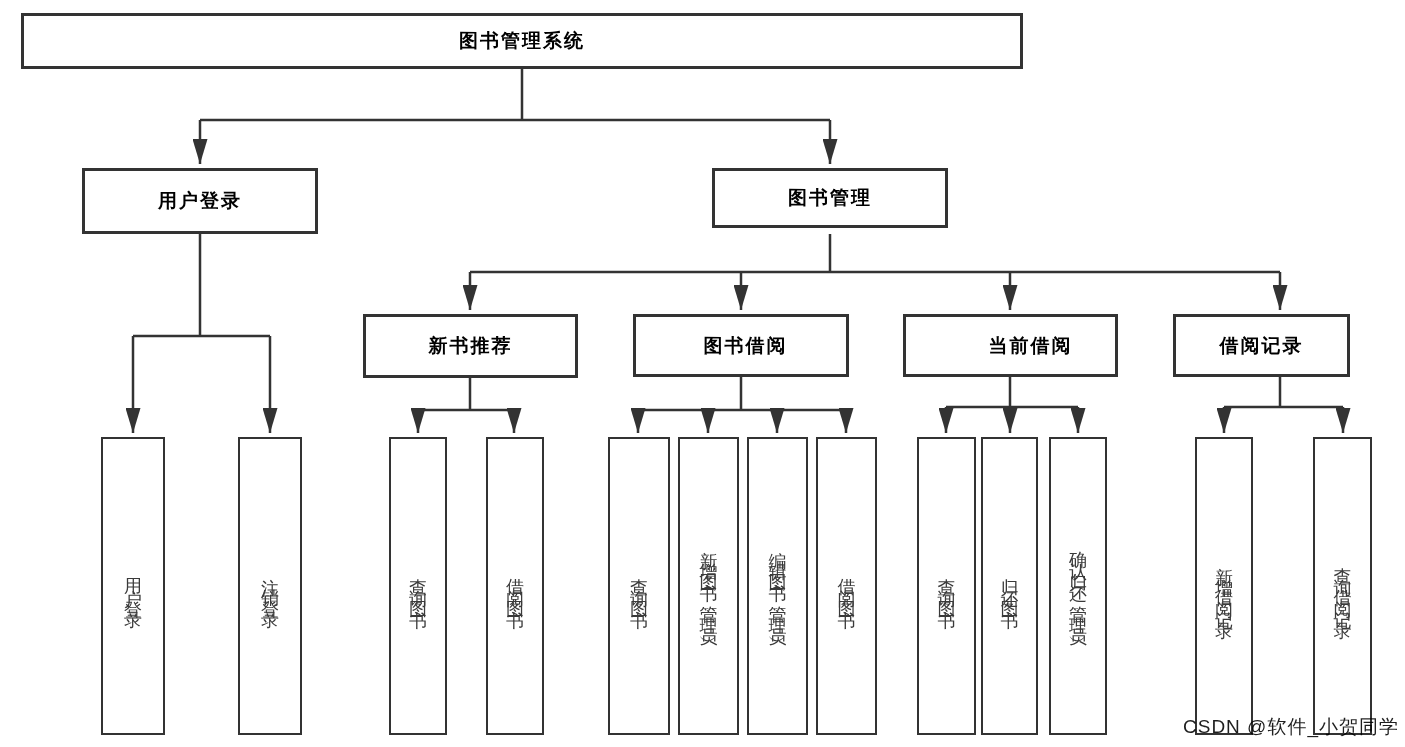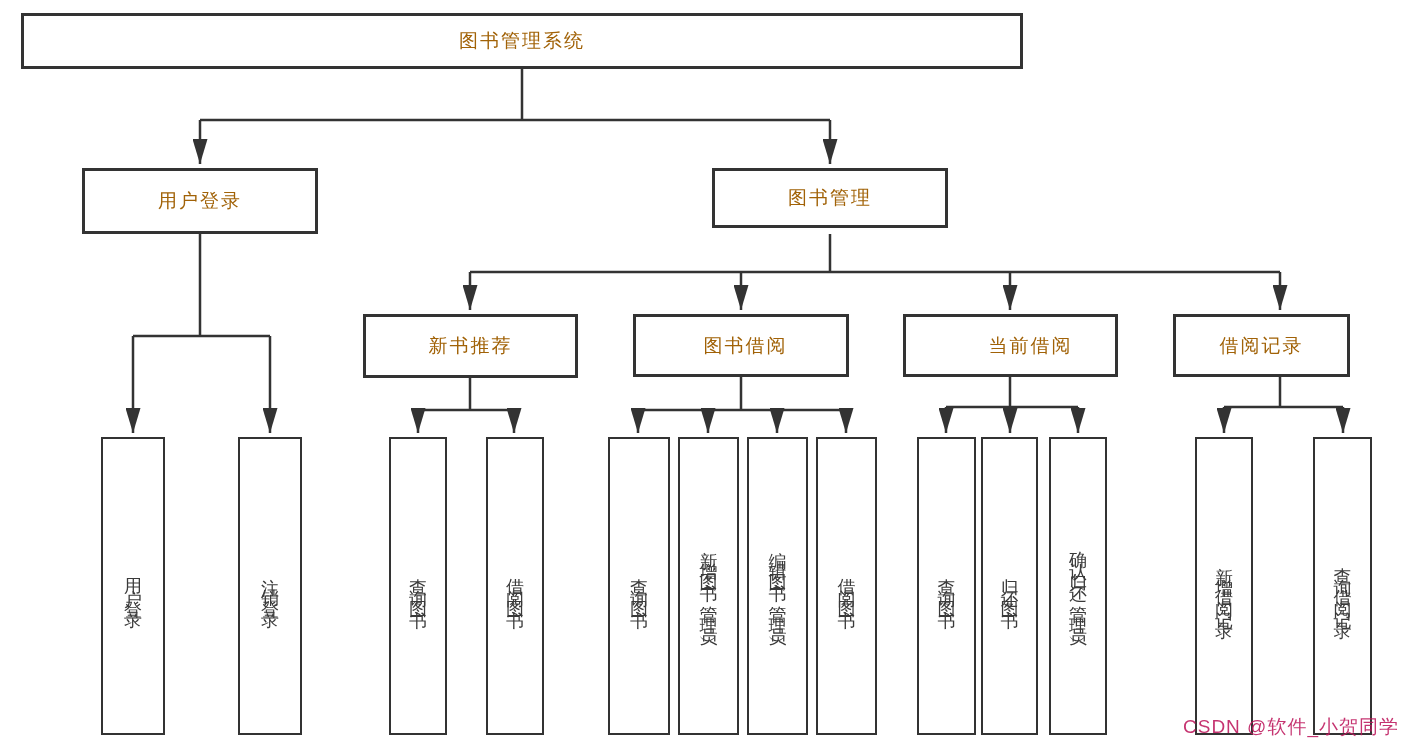--- a/index.html
+++ b/index.html
@@ -22,23 +22,24 @@
     box-sizing: border-box;
     background: #ffffff;
     border: 3px solid #333333;
     display: flex;
     align-items: center;
     justify-content: center;
     z-index: 2;
   }
   .hlabel {
     font-size: 19px;
-    color: #a16207;
+    color: #000000;
     letter-spacing: 2px;
     white-space: nowrap;
+    font-weight: bold;
   }
   .vbox {
     position: absolute;
     box-sizing: border-box;
     top: 437px;
     height: 298px;
     background: #ffffff;
     border: 2.5px solid #333333;
     display: flex;
     align-items: center;
@@ -52,21 +53,21 @@
     letter-spacing: 11px;
     line-height: 1;
     color: #3a3a3a;
     white-space: nowrap;
   }
   .watermark {
     position: absolute;
     left: 1183px;
     top: 714px;
     font-size: 19px;
-    color: #be185d;
+    color: #000000;
     opacity: 0.88;
     letter-spacing: 1px;
     white-space: nowrap;
     z-index: 5;
   }
 </style>
 </head>
 <body>
 
 <div class="canvas">

